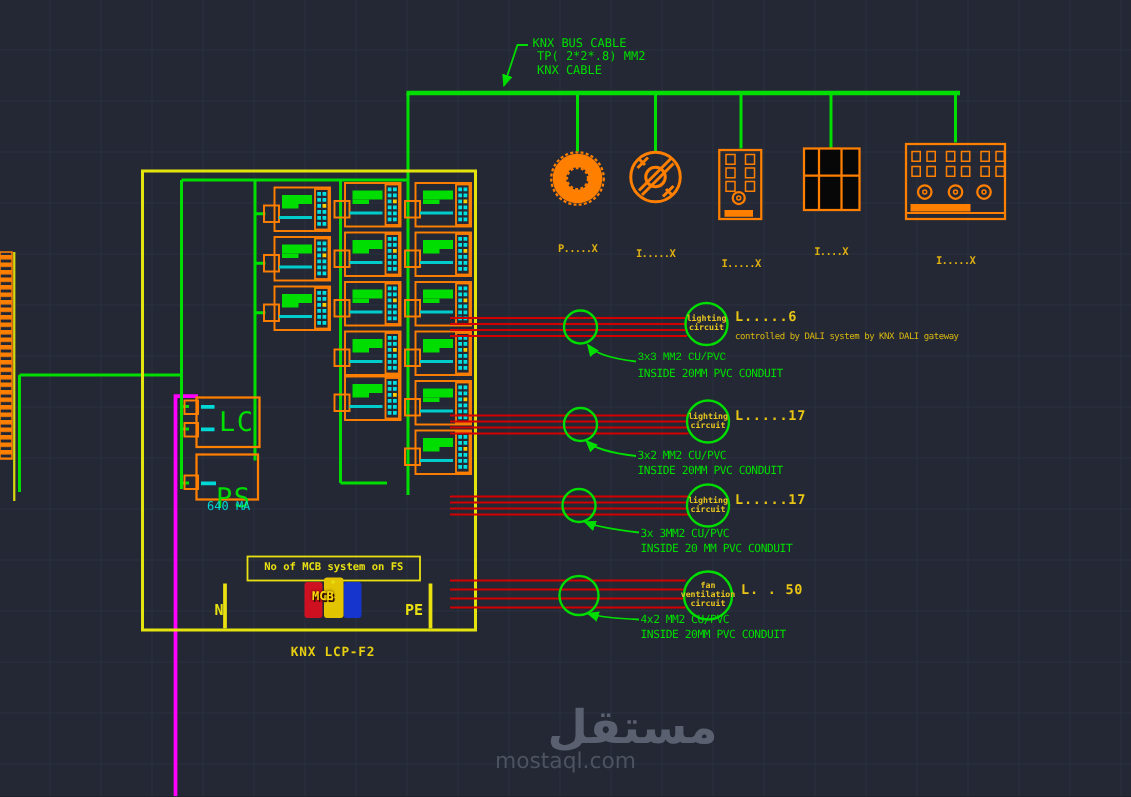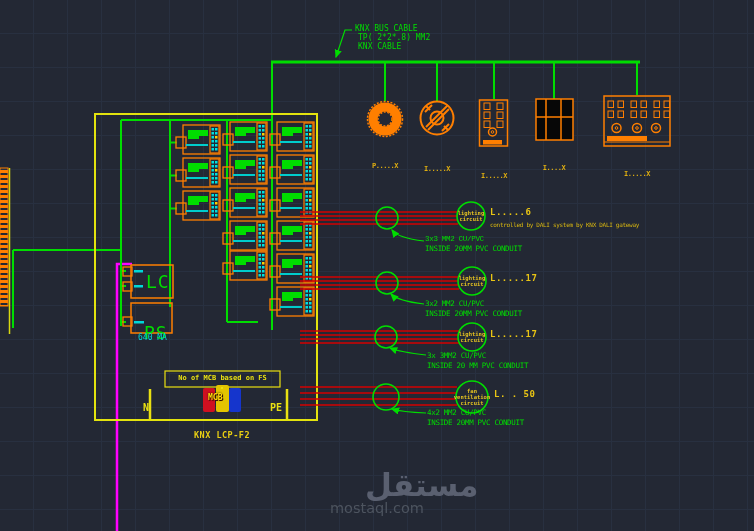--- a/index.html
+++ b/index.html
@@ -273,21 +273,21 @@
     <span>ventilation</span>
     <span>circuit</span>
   </div>
   <span class="t circlbl" style="left:494px;top:390px;">L. . 50</span>
   <span class="t conduit" style="left:427px;top:409px;">4x2 MM2 CU/PVC</span>
   <span class="t conduit" style="left:427px;top:419px;">INSIDE 20MM PVC CONDUIT</span>
 
   <span class="t boxlbl" style="left:146px;top:272px;">LC</span>
   <span class="t boxlbl" style="left:144px;top:323px;text-align:right;">PS</span>
   <span class="t cyan" style="left:138px;top:334px;font-size:8px;">640 MA</span>
-  <span class="t mcbnote" style="left:165px;top:375px;">No of MCB based on FS</span>
+  <span class="t mcbnote" style="left:165px;top:375px;">No of MCB system on FS</span>
   <span class="t mcbtxt" style="left:208px;top:394px;">MCB</span>
   <span class="t buslbl" style="left:143px;top:402px;">N</span>
   <span class="t buslbl" style="left:270px;top:402px;">PE</span>
   <span class="t paneltitle" style="left:222px;top:431px;">KNX LCP-F2</span>
 
   <span class="t wm-ar" style="left:329px;top:468px;">مستقل</span>
   <span class="t wm-en" style="left:330px;top:501px;">mostaql.com</span>
 
 </div>
 

